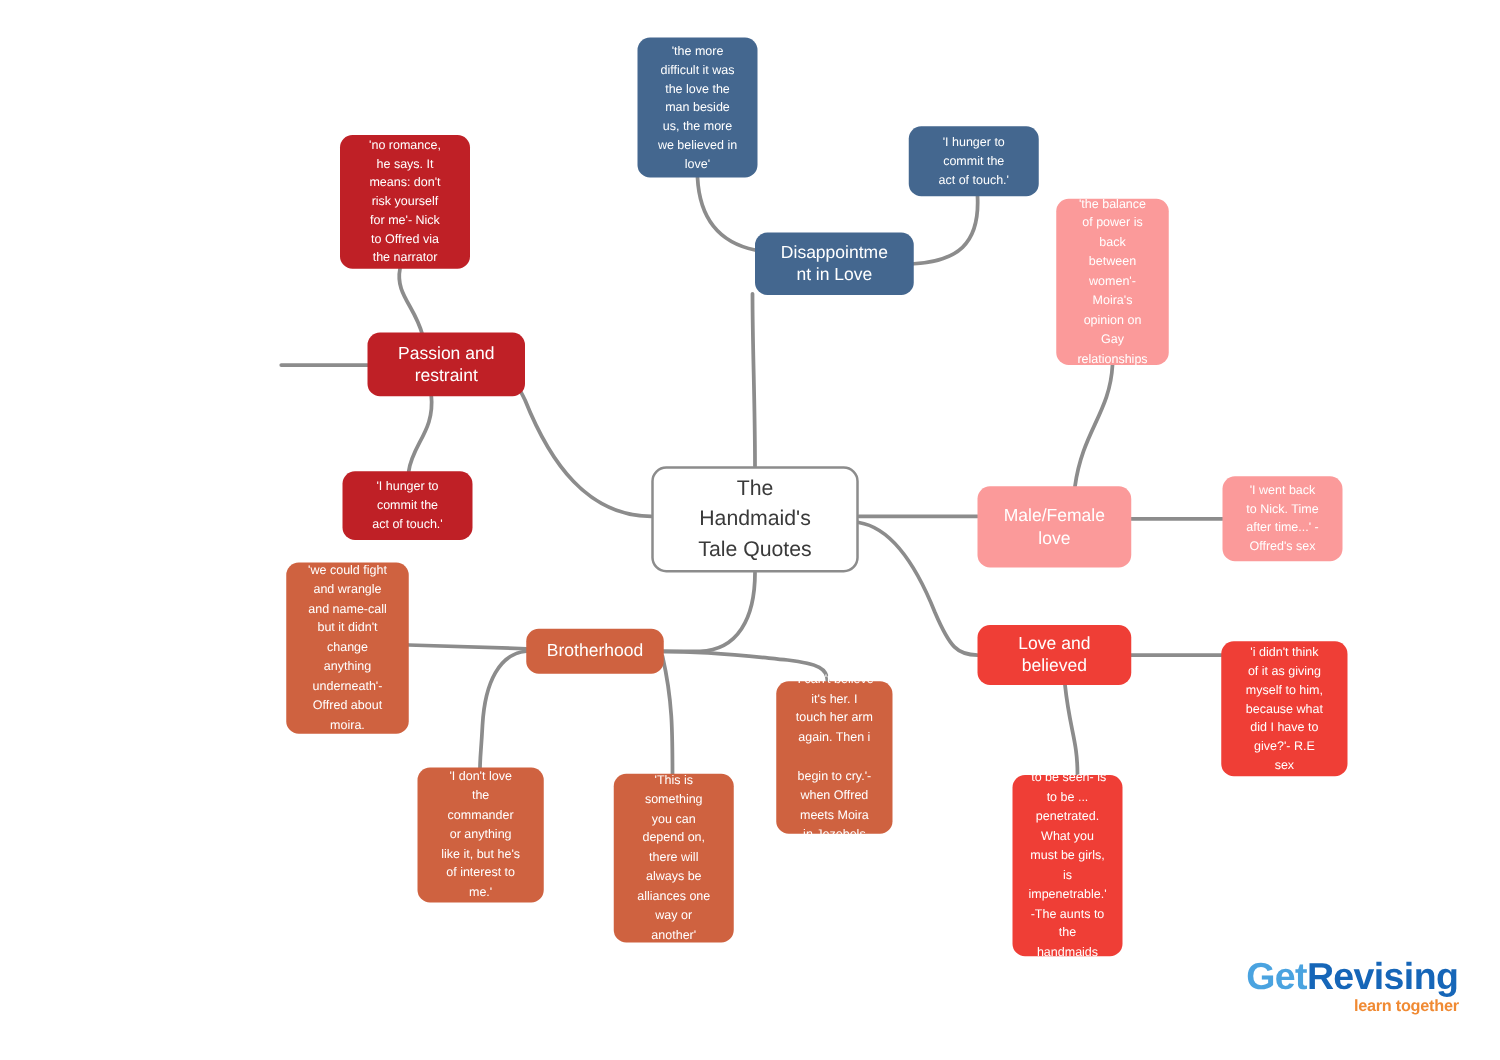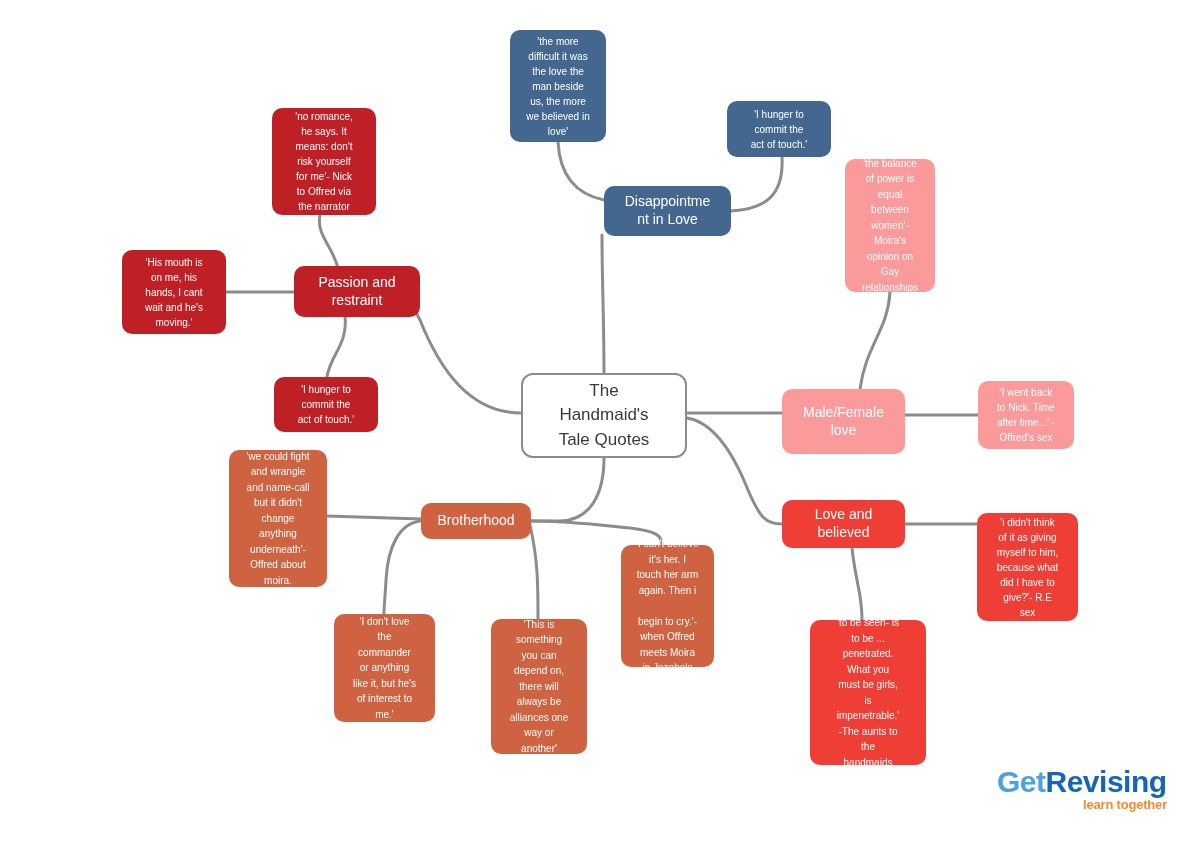--- a/index.html
+++ b/index.html
@@ -154,25 +154,20 @@
 restraint</div>
 
   <div class="node leaf" style="left:272px; top:108px; width:104px; height:107px; background:#bf2026;">'no romance,
 he says. It
 means: don't
 risk yourself
 for me'- Nick
 to Offred via
 the narrator</div>
 
-  <div class="node leaf" style="left:122px; top:250px; width:104px; height:84px; background:#bf2026;">'His mouth is
-on me, his
-hands, I cant
-wait and he's
-moving.'</div>
 
   <div class="node leaf" style="left:274px; top:377px; width:104px; height:55px; background:#bf2026;">'I hunger to
 commit the
 act of touch.'</div>
 
   <div class="node topic" style="left:421px; top:503px; width:110px; height:36px; background:#cf6240;">Brotherhood</div>
 
   <div class="node leaf-tall" style="left:229px; top:450px; width:98px; height:137px; background:#cf6240;">'we could fight
 and wrangle
 and name-call
@@ -209,21 +204,21 @@
 begin to cry.'-
 when Offred
 meets Moira
 in Jezebels</div>
 
   <div class="node topic" style="left:782px; top:389px; width:123px; height:65px; background:#fb9a9a;">Male/Female
 love</div>
 
   <div class="node leaf-tall" style="left:845px; top:159px; width:90px; height:133px; background:#fb9a9a;">'the balance
 of power is
-equal
+back
 between
 women'-
 Moira's
 opinion on
 Gay
 relationships</div>
 
   <div class="node leaf" style="left:978px; top:381px; width:96px; height:68px; background:#fb9a9a;">'I went back
 to Nick. Time
 after time...' -
@@ -233,21 +228,21 @@
 believed</div>
 
   <div class="node leaf" style="left:977px; top:470px; width:101px; height:108px; background:#ef3e36;margin-top:43px;">'i didn't think
 of it as giving
 myself to him,
 because what
 did I have to
 give?'- R.E
 sex</div>
 
-  <div class="node leaf-tall" style="left:810px; top:620px; width:116px; height:145px; background:#ef3e36;">'to be seen- is
+  <div class="node leaf-tall" style="left:810px; top:620px; width:88px; height:145px; background:#ef3e36;">'to be seen- is
 to be ...
 penetrated.
 What you
 must be girls,
 is
 impenetrable.'
 -The aunts to
 the
 handmaids</div>
 

